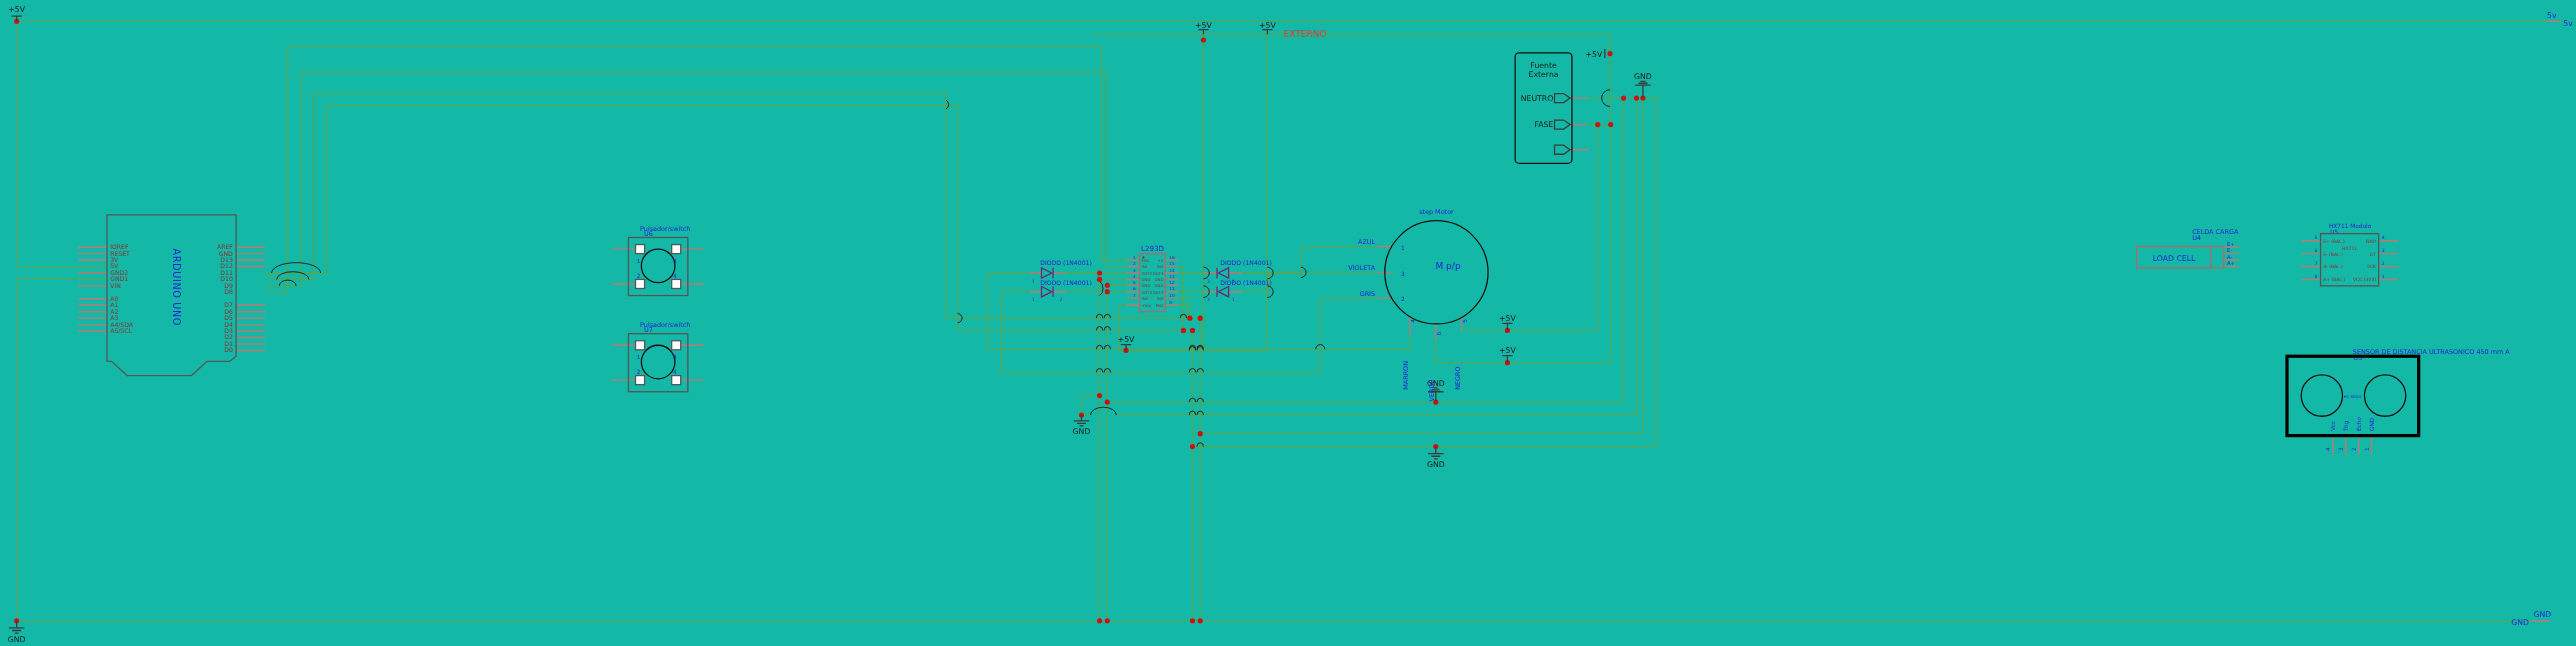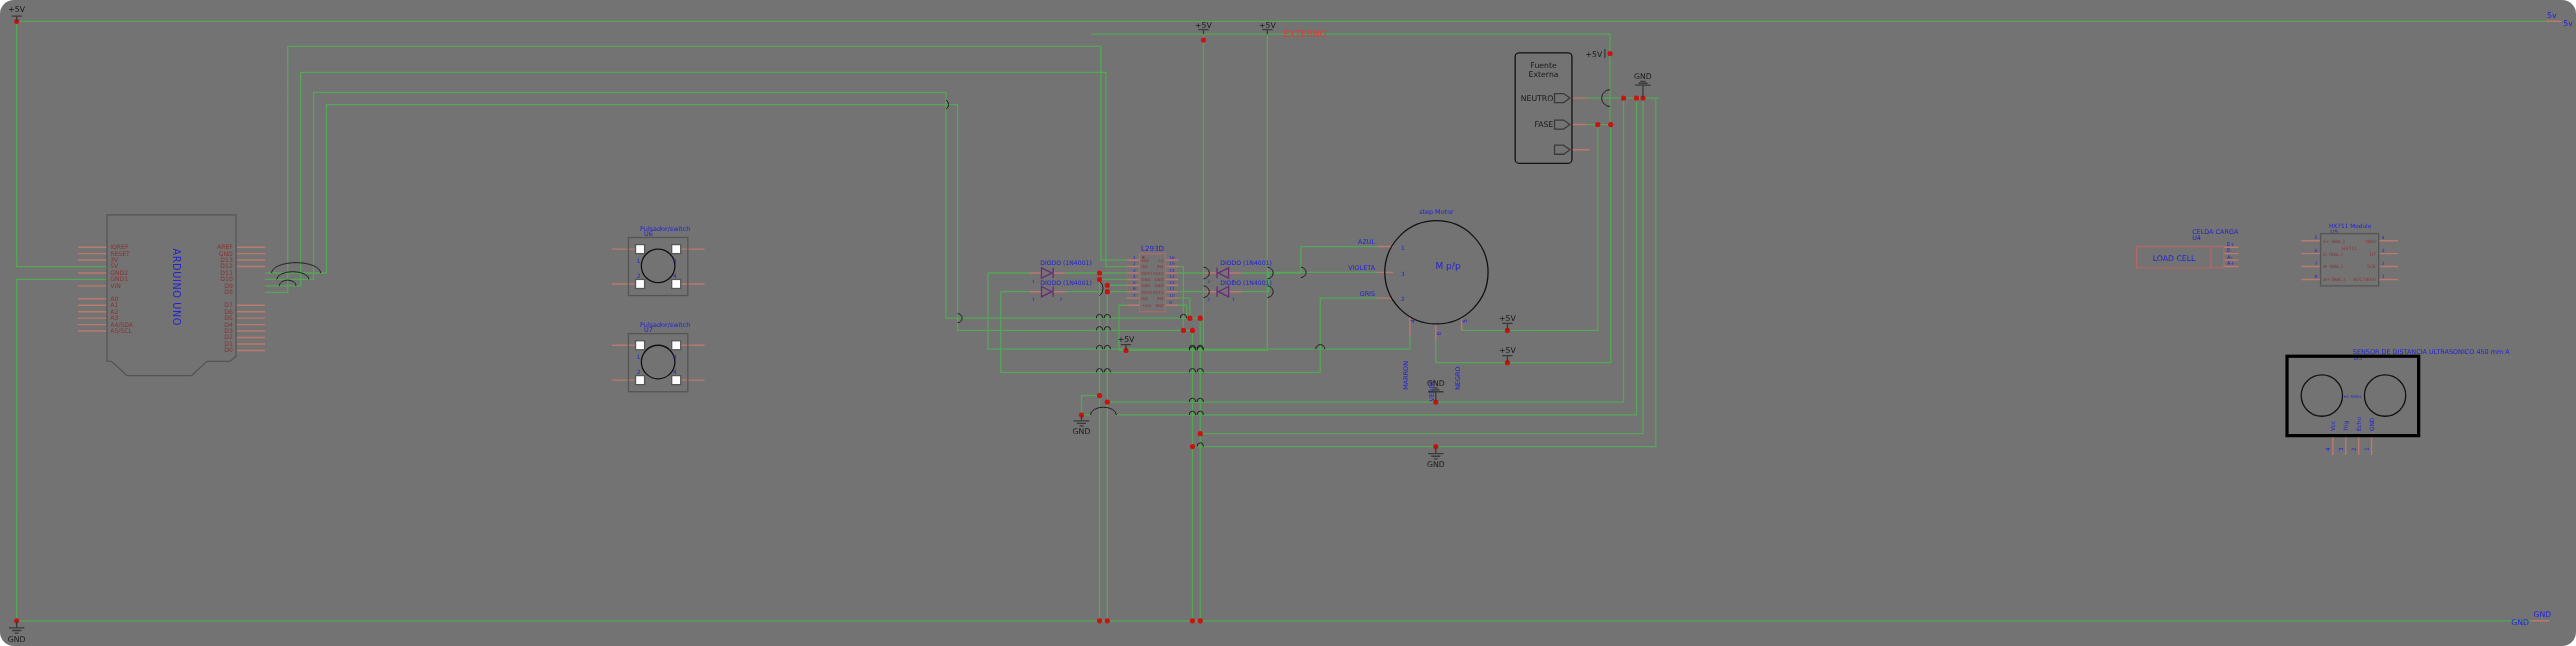--- a/index.html
+++ b/index.html
@@ -1,16 +1,16 @@
 <!DOCTYPE html>
 <html style="font-size:10.3px"><head>
 <meta charset="utf-8">
 <style>
   html,body{margin:0;padding:0;background:#ffffff;}
-  .stage{position:relative;width:2576px;height:646px;background:#737373;overflow:hidden;border-radius:14px;}
+  .stage{position:relative;width:2576px;height:646px;background:#14b8a6;overflow:hidden;}
   svg{display:block;}
   svg text{font-family:"DejaVu Sans","Liberation Sans",sans-serif;fill:#111;}
   .w{stroke:#55a757;stroke-width:2;fill:none;}
   .p{stroke:#bb7a70;stroke-width:2.2;fill:none;}
   .hop{stroke:#1d1d1d;stroke-width:1.5;fill:none;}
   .dot{fill:#cc1111;stroke:none;}
   .sym{stroke:#3a3a3a;stroke-width:2;fill:none;}
   .box{fill:none;stroke:#555;stroke-width:2;}
   .boxr{fill:none;stroke:#b06868;stroke-width:2;}
   .boxk{fill:none;stroke:#111;stroke-width:2;}

